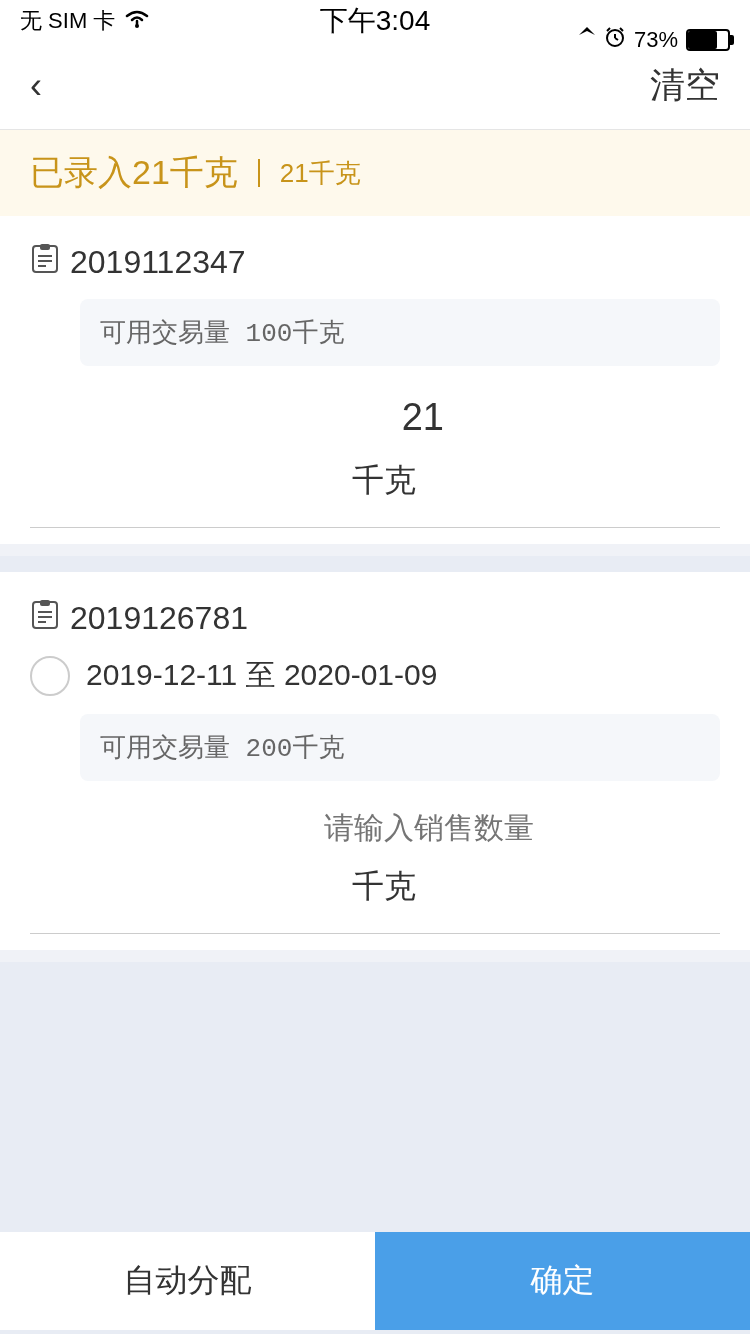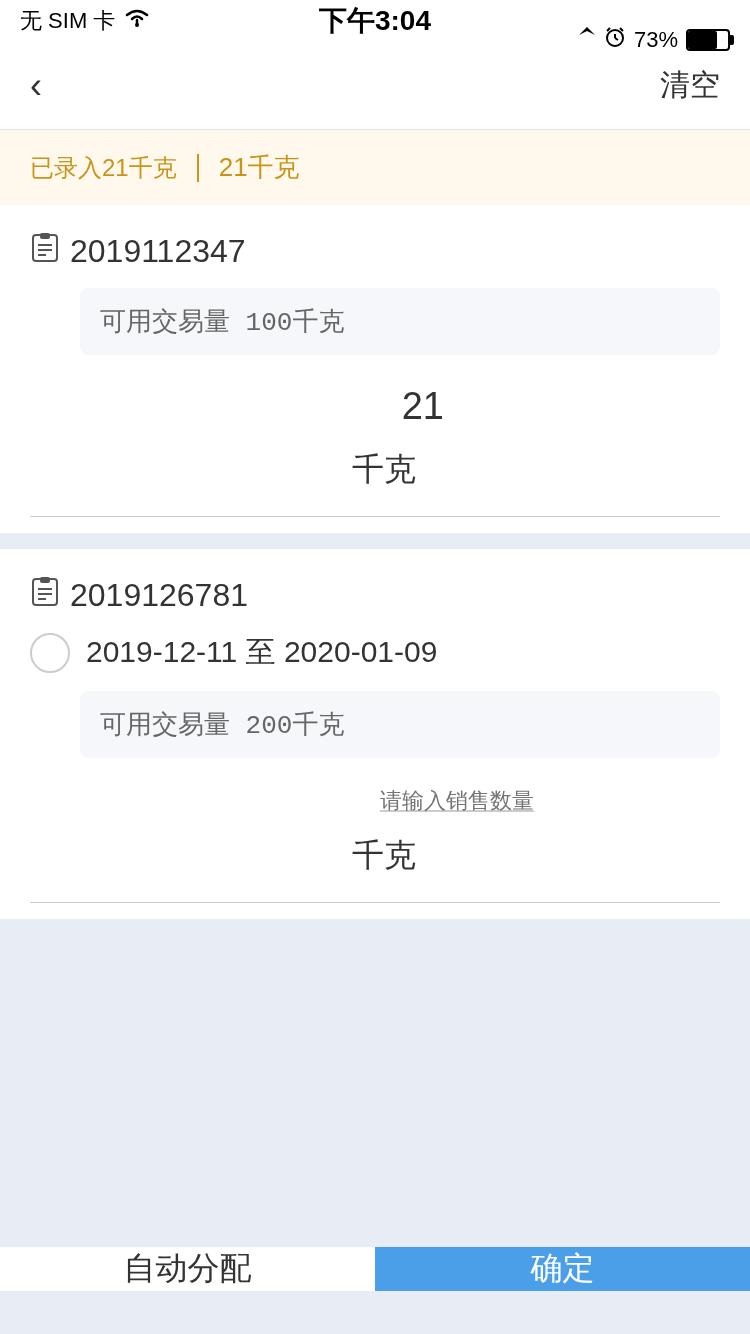--- a/index.html
+++ b/index.html
@@ -19,27 +19,28 @@
       height: 42px;
       background: #fff;
       display: flex;
       align-items: center;
       justify-content: space-between;
       padding: 0 20px;
       font-size: 24px;
     }
     .status-left {
       display: flex;
+      align-items: center;
       gap: 8px;
       font-size: 22px;
       color: #000;
     }
     .status-center {
       font-size: 28px;
-      font-weight: 700;
+      font-weight: 400;
       color: #000;
       position: absolute;
       left: 50%;
       transform: translateX(-50%);
     }
     .status-right {
       display: flex;
       align-items: center;
       gap: 8px;
       font-size: 22px;
@@ -88,52 +89,52 @@
       font-size: 36px;
       color: #333;
       cursor: pointer;
     }
     .nav-title {
       font-size: 34px;
       font-weight: 600;
       color: #333;
     }
     .nav-clear {
-      font-size: 30px;
+      font-size: 35px;
       color: #333;
       cursor: pointer;
     }
 
     
     .info-banner {
       width: 750px;
       background: #fef9ec;
       padding: 20px 30px;
       display: flex;
       align-items: center;
       gap: 20px;
     }
     .info-recorded {
-      font-size: 24px;
+      font-size: 34px;
       color: #c8941a;
     }
     .info-divider {
       width: 2px;
       height: 28px;
       background: #c8941a;
     }
     .info-amount {
       font-size: 26px;
       color: #c8941a;
     }
 
     
     .batch-card {
       background: #fff;
-      margin-bottom: 0;
+      margin-bottom: 12px;
     }
     .batch-header {
       display: flex;
       align-items: center;
       padding: 28px 30px 10px 30px;
       gap: 10px;
     }
     .batch-icon {
       font-size: 30px;
       color: #555;
@@ -216,44 +217,42 @@
     }
 
     
     .section-divider {
       height: 16px;
       background: #e8ecf4;
     }
 
     
     .placeholder-input {
-      font-size: 22px;
+      font-size: 30px;
       color: #ccc;
       border: none;
       outline: none;
       text-align: right;
       background: transparent;
       width: 300px;
-      text-decoration: underline;
     }
 
     
     .bottom-area {
       background: #e8ecf4;
       height: 430px;
     }
 
     
     .bottom-buttons {
       position: fixed;
-      bottom: 16px;
+      bottom: 4px;
       width: 750px;
       height: 98px;
       display: flex;
-      align-items: center;
     }
     .btn-auto {
       flex: 1;
       background: #fff;
       border: none;
       font-size: 32px;
       color: #333;
       cursor: pointer;
       display: flex;
       align-items: center;

